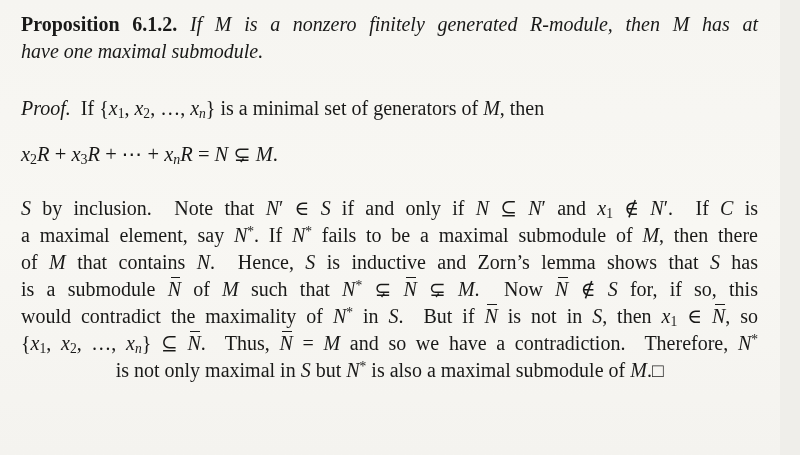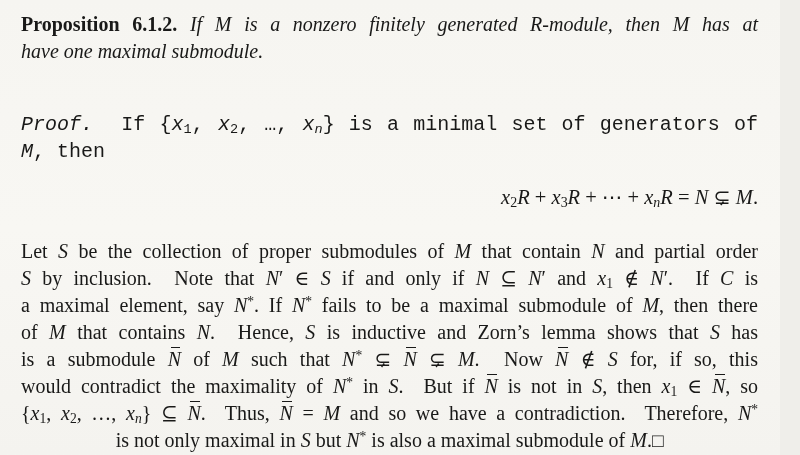--- a/index.html
+++ b/index.html
@@ -17,24 +17,24 @@
   }
   b{font-weight:700;}
   i{font-style:italic;}
   .jline{
     text-align:justify;
     text-align-last:justify;
     white-space:normal;
   }
   .jline.last{text-align-last:left;}
   .block{margin:0;}
-  .block.proof-start{margin-top:46px;font-family:Liberation Mono, monospace;}
+  .block.proof-start{margin-top:30px;}
   .block.equation{
     margin:17px 0 26px 0;
-    text-align:right;
+    text-align:left;
     line-height:30px;
     font-size:20.5px;
   }
   .block.proof-body{margin-top:0;}
   sub{font-size:68%;vertical-align:-0.22em;line-height:0;}
   sup{font-size:68%;vertical-align:0.45em;line-height:0;}
   .cup{font-size:125%;line-height:0;vertical-align:-0.12em;letter-spacing:0;}
   .cupsub{font-size:62%;vertical-align:-0.35em;line-height:0;}
   .ov{position:relative;display:inline-block;line-height:inherit;}
   .ov::before{
@@ -52,21 +52,20 @@
   <div>
       <div class="block proposition">
         <div class="jline"><b>Proposition 6.1.2.</b> <i>If M is a nonzero finitely generated R-module, then M has at</i></div>
         <div class="jline last"><i>have one maximal submodule.</i></div>
       </div>
       <div class="block proof-start">
         <div class="jline last"><i>Proof.</i>&nbsp; If {<i>x</i><sub>1</sub>, <i>x</i><sub>2</sub>, …, <i>x</i><sub><i>n</i></sub>} is a minimal set of generators of <i>M</i>, then</div>
       </div>
       <div class="block equation"><span><i>x</i><sub>2</sub><i>R</i> + <i>x</i><sub>3</sub><i>R</i> + ⋯ + <i>x</i><sub><i>n</i></sub><i>R</i> = <i>N</i> ⊊ <i>M</i>.</span></div>
       <div class="block proof-body">
-        <div class="jline">Let <i class="scr">S</i> be the collection of proper submodules of <i>M</i> that contain <i>N</i> and partial order</div>
         <div class="jline"><i class="scr">S</i> by inclusion.&nbsp; Note that <i>N</i>′ ∈ <i class="scr">S</i> if and only if <i>N</i> ⊆ <i>N</i>′ and <i>x</i><sub>1</sub> ∉ <i>N</i>′.&nbsp; If <i class="scr">C</i> is</div>
         <div class="jline">a maximal element, say <i>N</i><sup>*</sup>. If <i>N</i><sup>*</sup> fails to be a maximal submodule of <i>M</i>, then there</div>
         <div class="jline">of <i>M</i> that contains <i>N</i>.&nbsp; Hence, <i class="scr">S</i> is inductive and Zorn’s lemma shows that <i class="scr">S</i> has</div>
         <div class="jline">is a submodule <span class="ov"><i>N</i></span> of <i>M</i> such that <i>N</i><sup>*</sup> ⊊ <span class="ov"><i>N</i></span> ⊊ <i>M</i>.&nbsp; Now <span class="ov"><i>N</i></span> ∉ <i class="scr">S</i> for, if so, this</div>
         <div class="jline">would contradict the maximality of <i>N</i><sup>*</sup> in <i class="scr">S</i>.&nbsp; But if <span class="ov"><i>N</i></span> is not in <i class="scr">S</i>, then <i>x</i><sub>1</sub> ∈ <span class="ov"><i>N</i></span>, so</div>
         <div class="jline">{<i>x</i><sub>1</sub>, <i>x</i><sub>2</sub>, …, <i>x</i><sub><i>n</i></sub>} ⊆ <span class="ov"><i>N</i></span>.&nbsp; Thus, <span class="ov"><i>N</i></span> = <i>M</i> and so we have a contradiction.&nbsp; Therefore, <i>N</i><sup>*</sup></div>
         <div class="jline last qedline">
           <span>is not only maximal in <i class="scr">S</i> but <i>N</i><sup>*</sup> is also a maximal submodule of <i>M</i>.</span>
           <span class="qed">□</span>
         </div>

